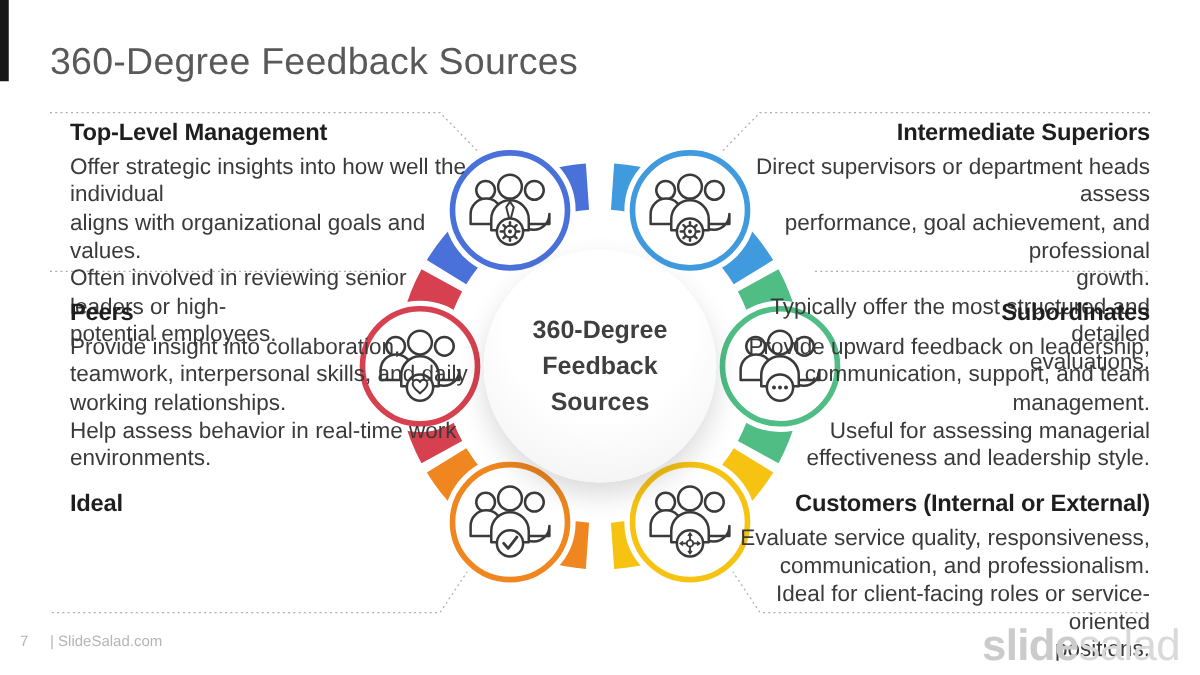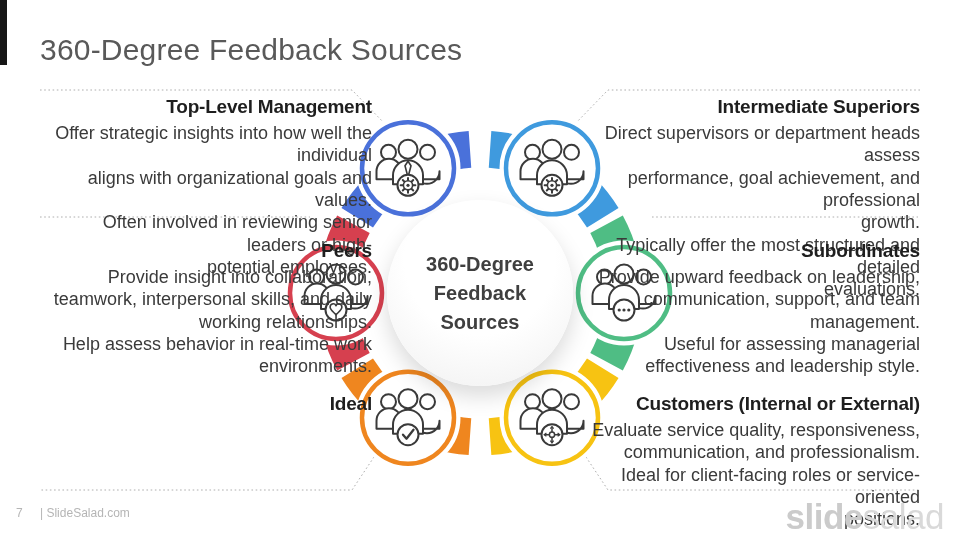--- a/index.html
+++ b/index.html
@@ -7,21 +7,21 @@
     width:960px;height:540px;position:relative;overflow:hidden;
     background:#ffffff;font-family:"Liberation Sans",sans-serif;
   }
   .accent-bar{position:absolute;left:0;top:0;width:7px;height:65px;background:#161616;}
   .slide-title{
     position:absolute;left:40px;top:33px;margin:0;
     font-size:30px;font-weight:400;color:#595959;letter-spacing:.2px;
   }
   .section{position:absolute;width:332px;}
   .row-top{top:96px}.row-mid{top:240px}.row-bot{top:393px}
-  .sec-left{left:40px;text-align:right;}
+  .sec-left{left:56px;text-align:left;}
   .sec-right{right:40px;text-align:right;}
   .section h3{
     margin:0 0 4px 0;font-size:19px;font-weight:700;color:#1e1e1e;letter-spacing:-.2px;
   }
   .section p{
     margin:0;font-size:18px;line-height:1.24;color:#3a3a3a;white-space:pre-line;
   }
   svg.layer{position:absolute;left:0;top:0;width:960px;height:540px;}
   .leader{stroke:#aeaeae;stroke-width:1;fill:none;stroke-dasharray:1.6 2.6;}
   .center-circle{

